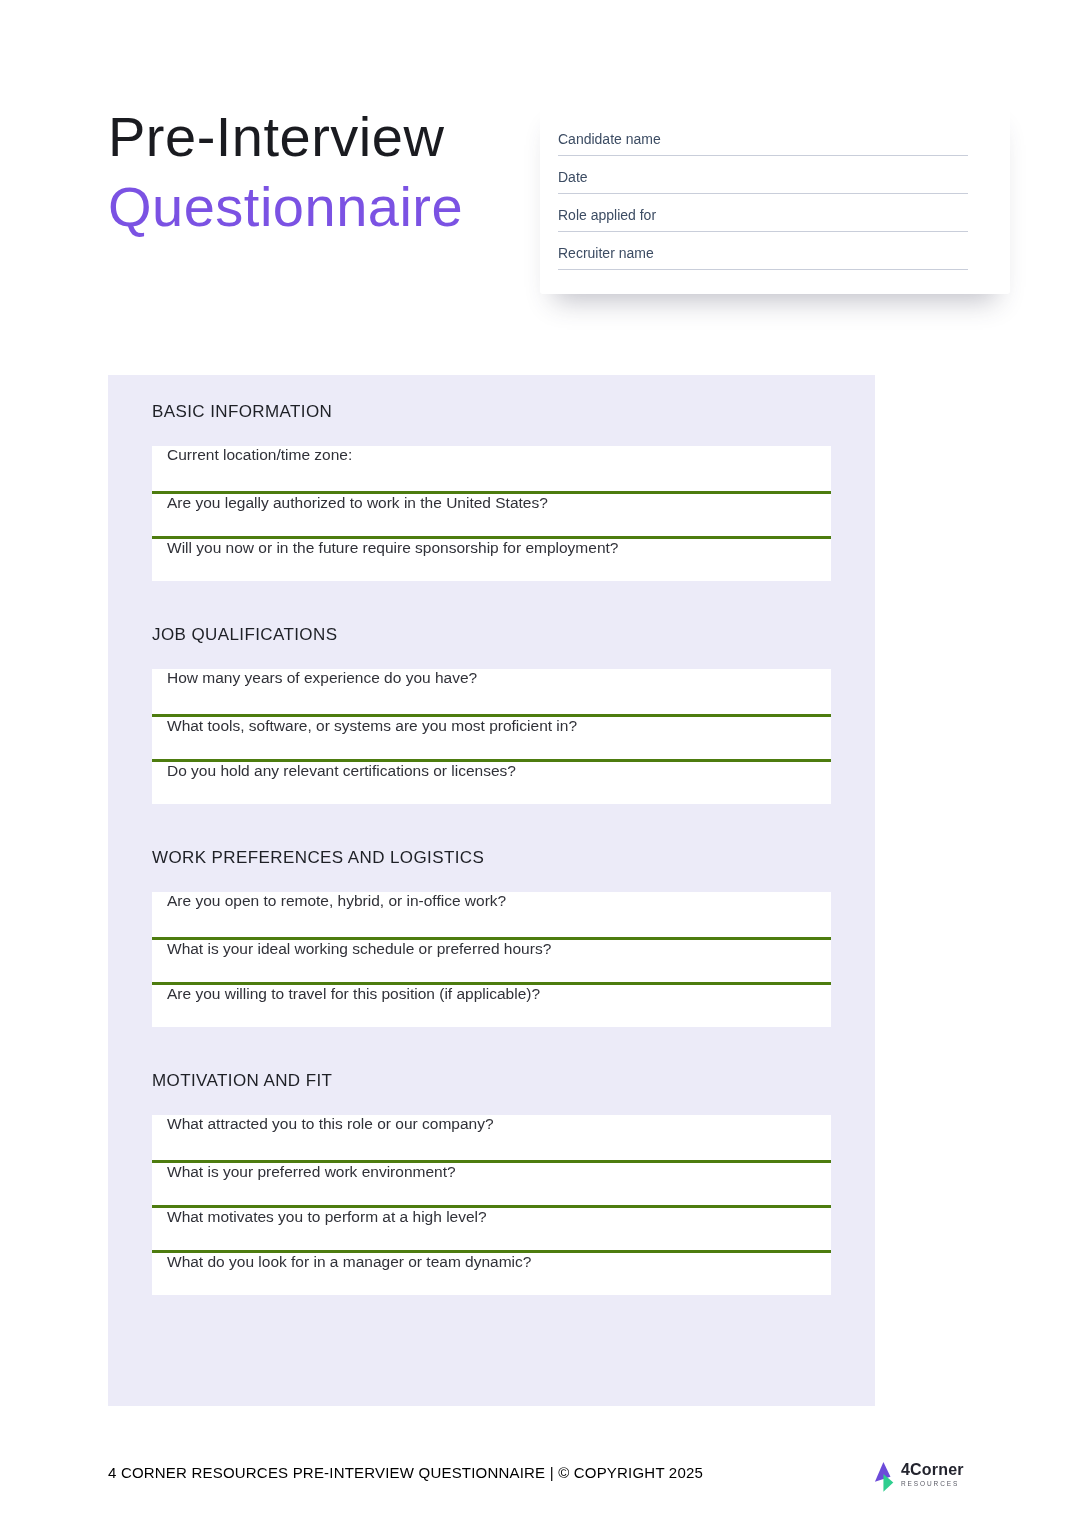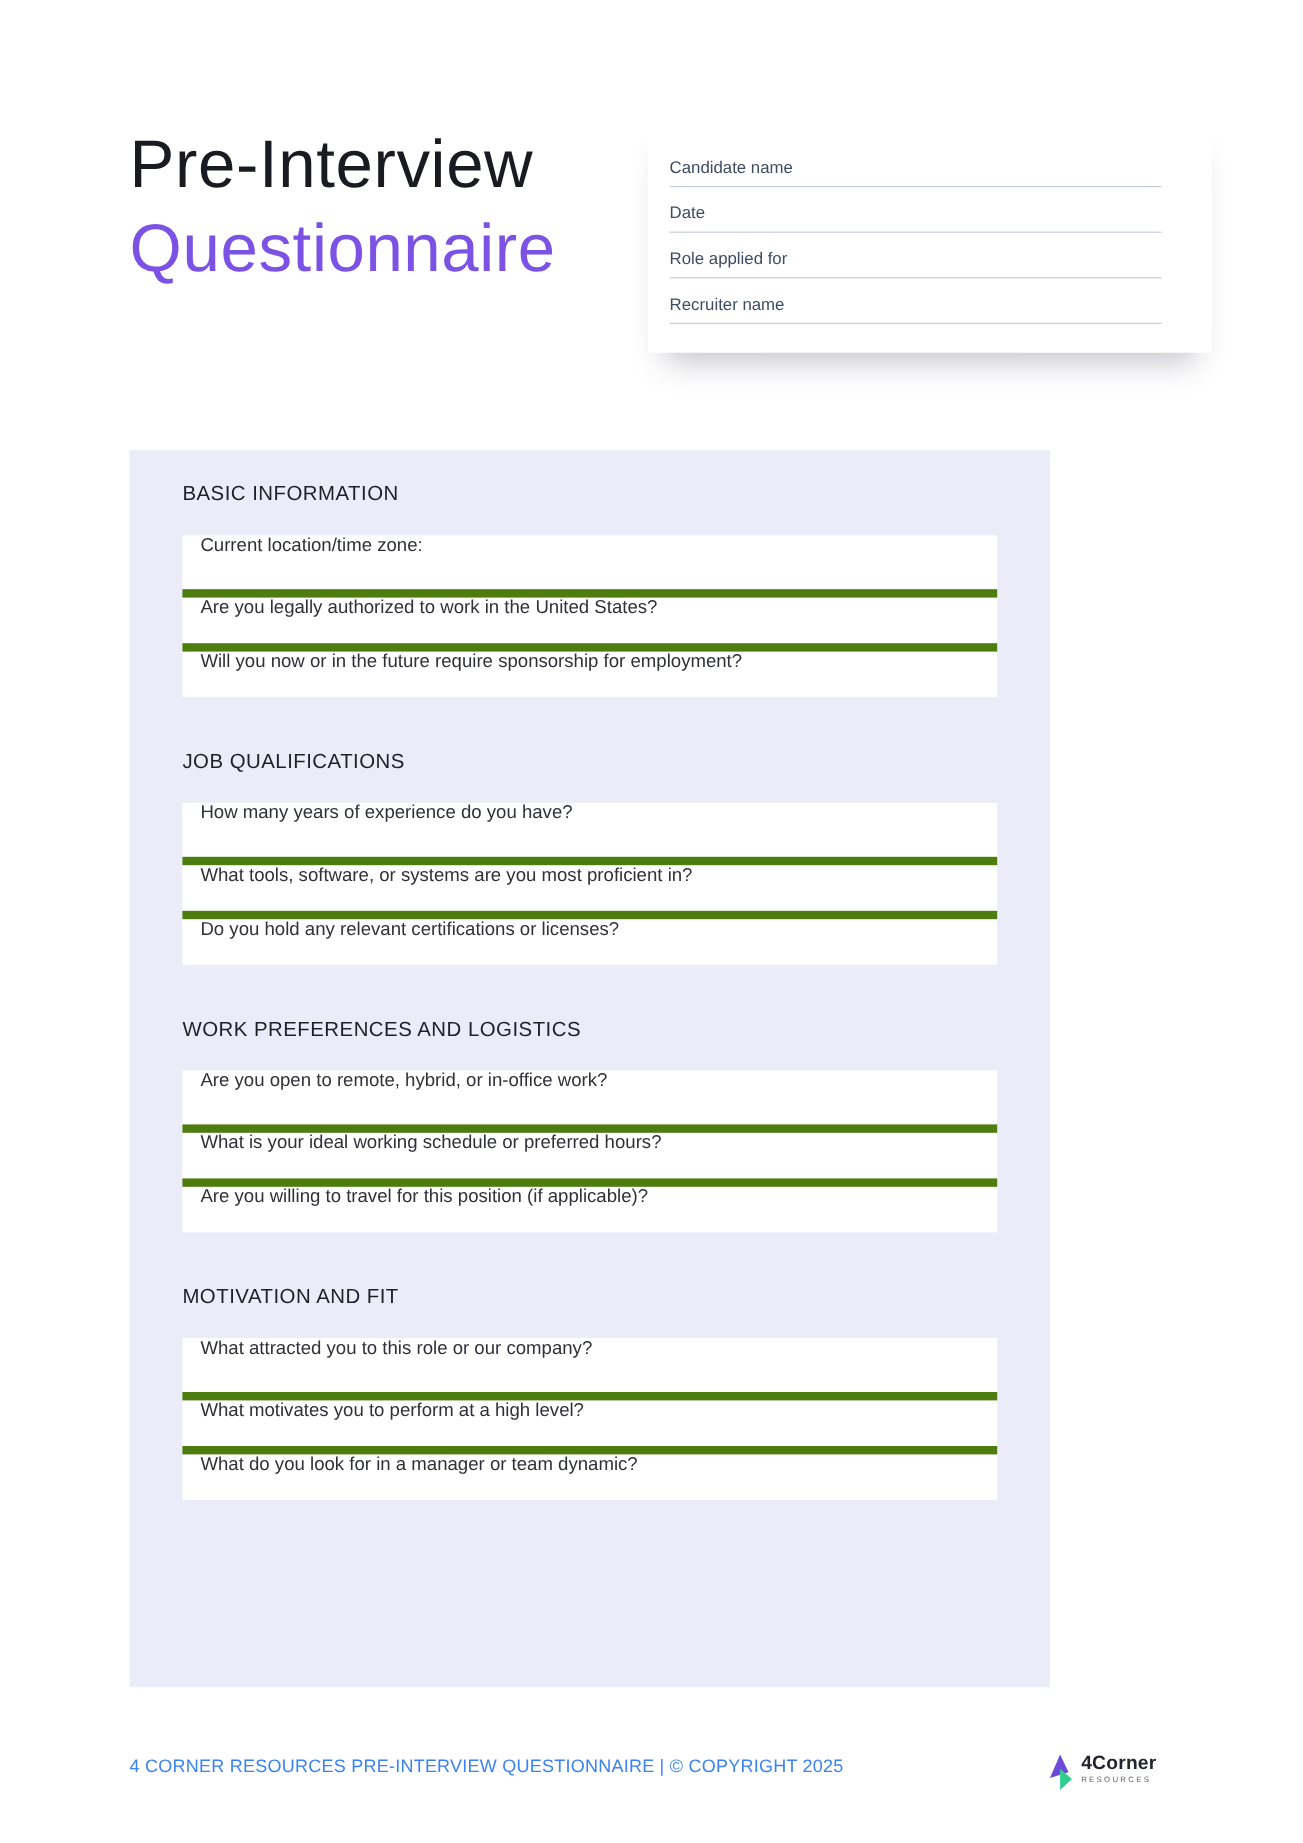--- a/index.html
+++ b/index.html
@@ -38,27 +38,27 @@
     padding:27px 44px 0;
   }
   .qsection { margin-top:44px; }
   .qsection:first-child { margin-top:0; }
   .section-heading {
     font-size:17px; line-height:20px; font-weight:400;
     letter-spacing:0.4px; color:#1E2026; margin:0 0 24px;
   }
   .rows { background:#ffffff; }
   .row { height:45px; display:flex; padding:0 15px; }
-  .row + .row { border-top:7px solid #4d7c0f; }
+  .row + .row { border-top:3px solid #4d7c0f; }
   .qtext { font-size:15.5px; color:#303138; }
 
   
   .footer-text {
     position:absolute; left:108px; top:1464px;
-    font-size:15px; letter-spacing:0.2px; color:#3b82f6;
+    font-size:15px; letter-spacing:0.2px; color:#000000;
   }
   .logo { position:absolute; left:870px; top:1455px; display:flex; align-items:center; }
   .logo-icon { width:24px; height:38px; margin-right:7px; }
   .logo-tri-purple { fill:var(--logo-purple,#6C4BD9); }
   .logo-tri-green  { fill:var(--logo-green,#2FCE8F); }
   .logo-name {
     font-size:16px; line-height:17px; font-weight:700;
     letter-spacing:0.2px; color:#23242E;text-align:center;
   }
   .logo-sub {
@@ -150,20 +150,23 @@
 </div>
   </section>
 
   <section class="qsection">
     <h2 class="section-heading">MOTIVATION AND FIT</h2>
     <div class="rows">
   <div class="row">
     <span class="qtext">What attracted you to this role or our company?</span>
   </div>
 
+  <div class="row">
+    <span class="qtext">What is your preferred work environment?</span>
+  </div>
 
   <div class="row">
     <span class="qtext">What motivates you to perform at a high level?</span>
   </div>
 
   <div class="row">
     <span class="qtext">What do you look for in a manager or team dynamic?</span>
   </div>
 </div>
   </section>

